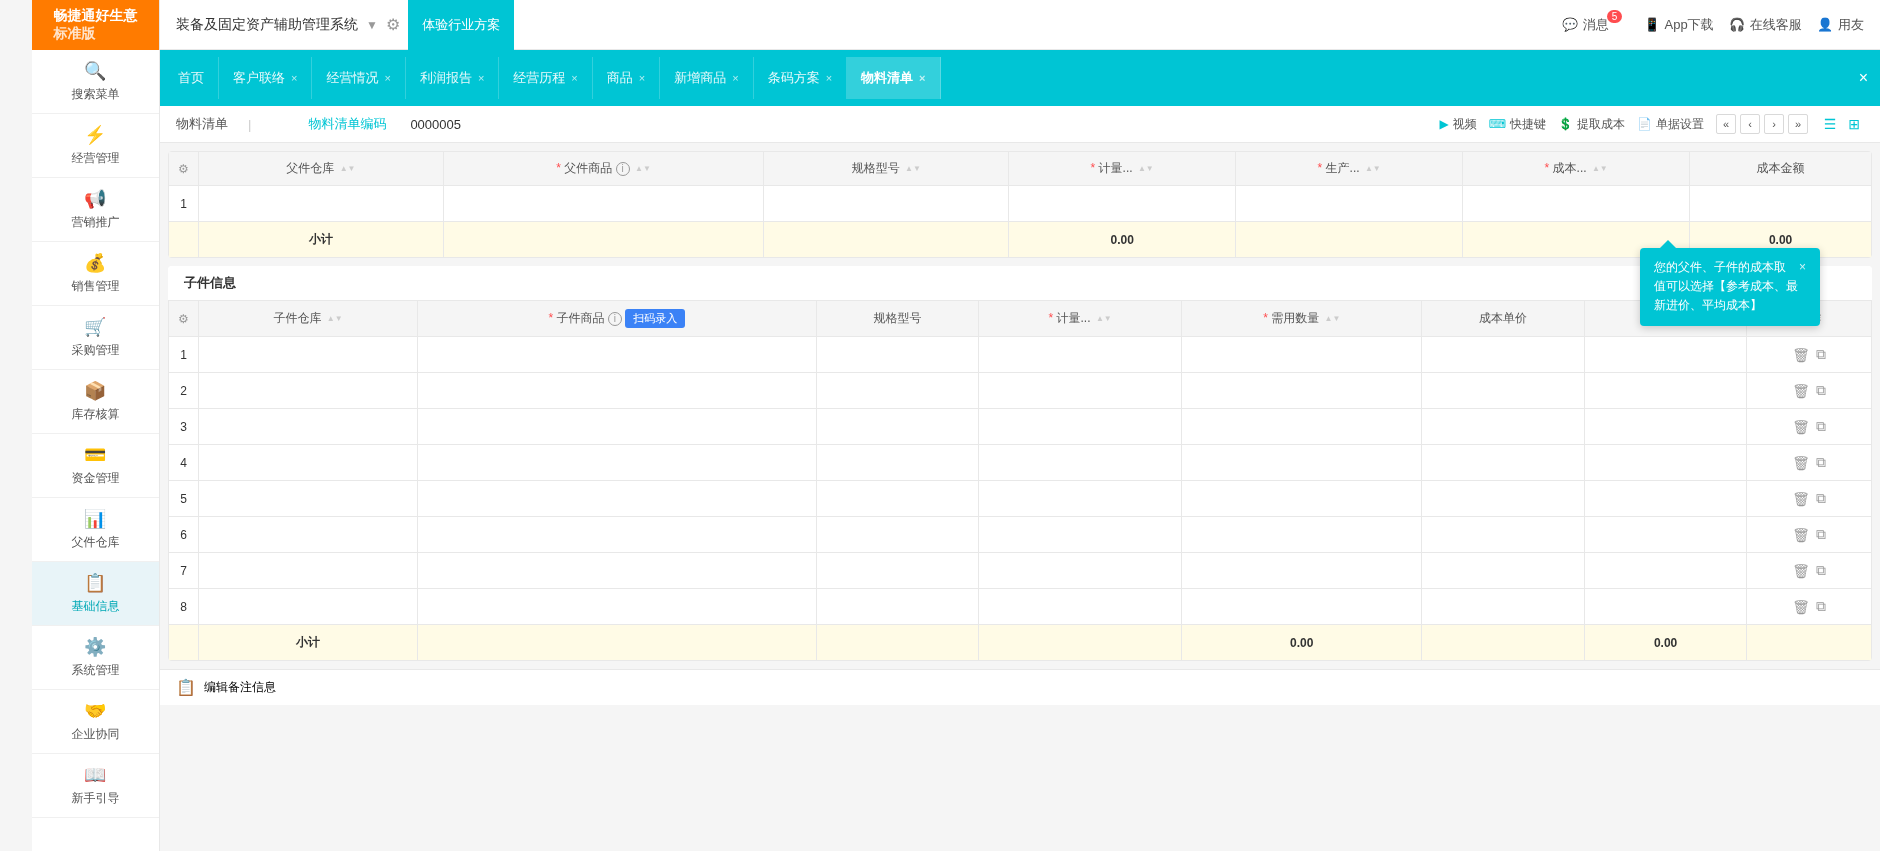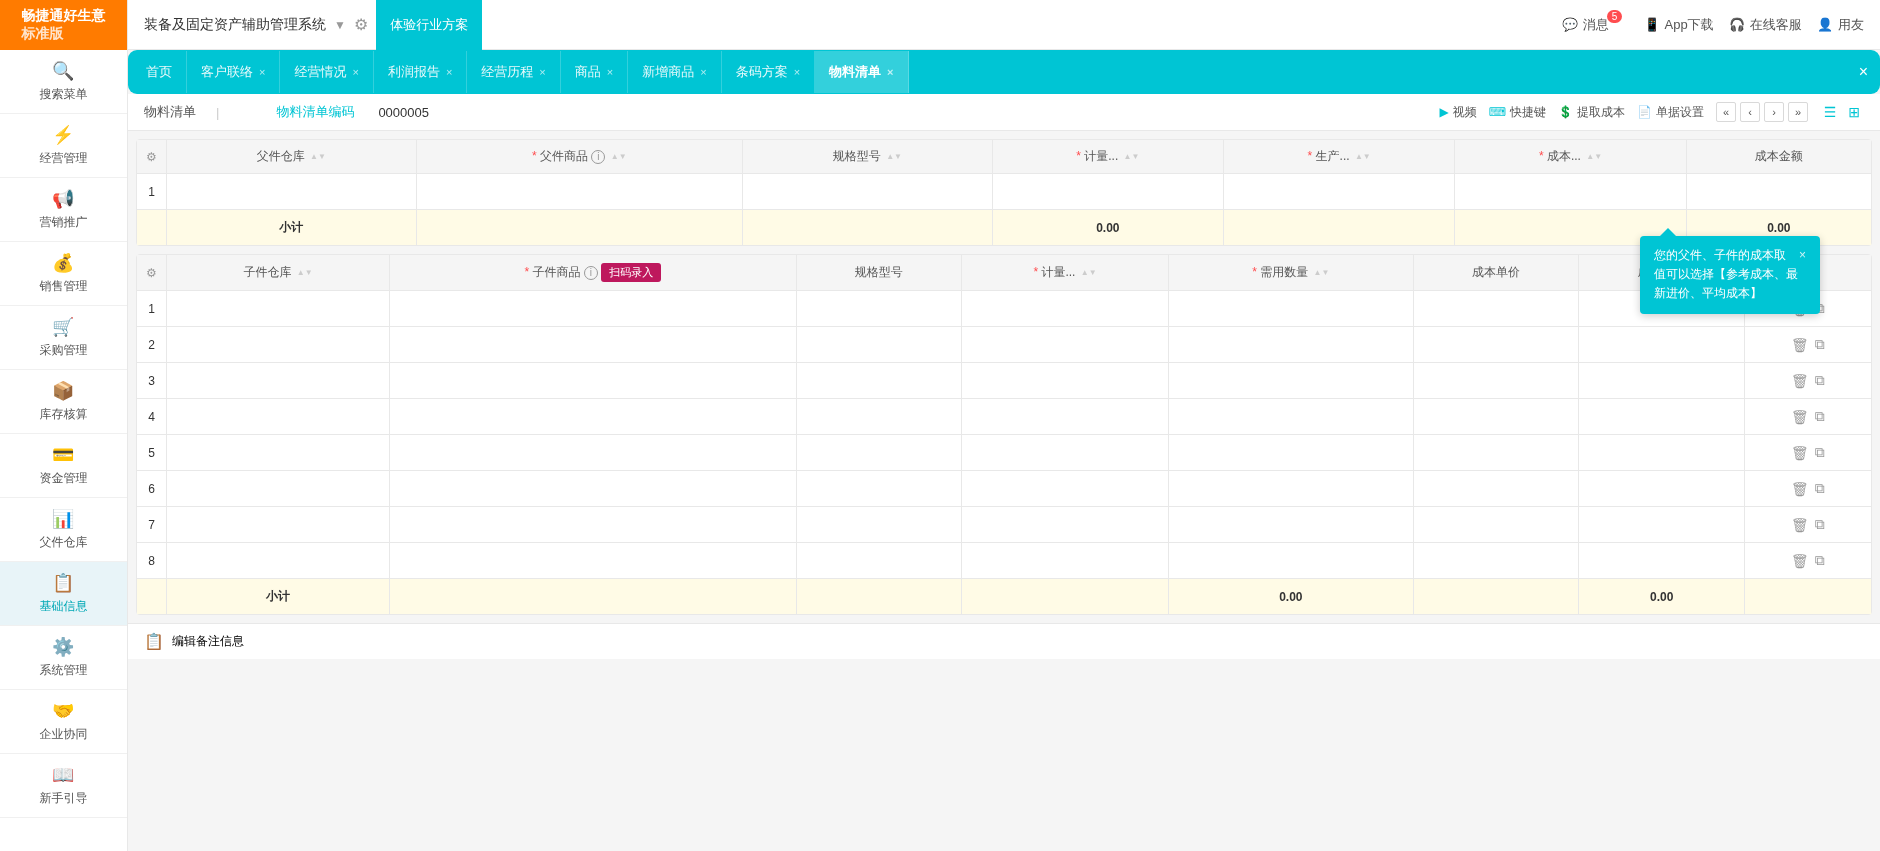--- a/index.html
+++ b/index.html
@@ -6,20 +6,21 @@
     body { display: flex; height: 851px; overflow: hidden; background: #f5f5f5; font-size: 13px; }
 
     
     .sidebar {
       width: 128px;
       background: #fff;
       display: flex;
       flex-direction: column;
       border-right: 1px solid #e8e8e8;
       flex-shrink: 0;
+      margin-left: 32px;
     }
     .sidebar-logo {
       background: #ff7b00;
       height: 50px;
       display: flex;
       align-items: center;
       justify-content: center;
       color: #fff;
       font-size: 14px;
       font-weight: bold;
@@ -98,24 +99,23 @@
       position: relative;
       top: -8px;
       left: -6px;
     }
 
     
     .nav-tabs {
       background: #00c5d4;
       display: flex;
       align-items: center;
-      height: 44px;
+      height: 56px;
       padding: 8px 4px;
       overflow-x: auto;
-      border-radius: 9px;
     }
     .nav-tab {
       display: flex;
       align-items: center;
       padding: 0 14px;
       height: 42px;
       color: rgba(255,255,255,0.9);
       cursor: pointer;
       font-size: 13px;
       white-space: nowrap;
@@ -226,21 +226,21 @@
       border-radius: 50%;
       border: 1px solid #999;
       display: inline-flex;
       align-items: center;
       justify-content: center;
       font-size: 10px;
       color: #999;
       cursor: pointer;
     }
     .scan-btn {
-      background: #be185d;
+      background: #3b82f6;
       color: #fff;
       border: none;
       border-radius: 3px;
       padding: 2px 8px;
       font-size: 11px;
       cursor: pointer;
     }
     .action-icons {
       display: flex;
       align-items: center;
@@ -566,20 +566,21 @@
             <td>0.00</td>
             <td></td>
             <td></td>
             <td>0.00</td>
           </tr>
         </tbody>
       </table>
     </div>
 
     <div class="section">
+      <div class="section-title">子件信息</div>
       <table class="data-table">
         <thead>
           <tr>
             <th><span class="col-settings">⚙</span></th>
             <th>
               子件仓库
               <span class="sort-arrows">▲▼</span>
             </th>
             <th>
               <span class="required-star">*</span> 子件商品

